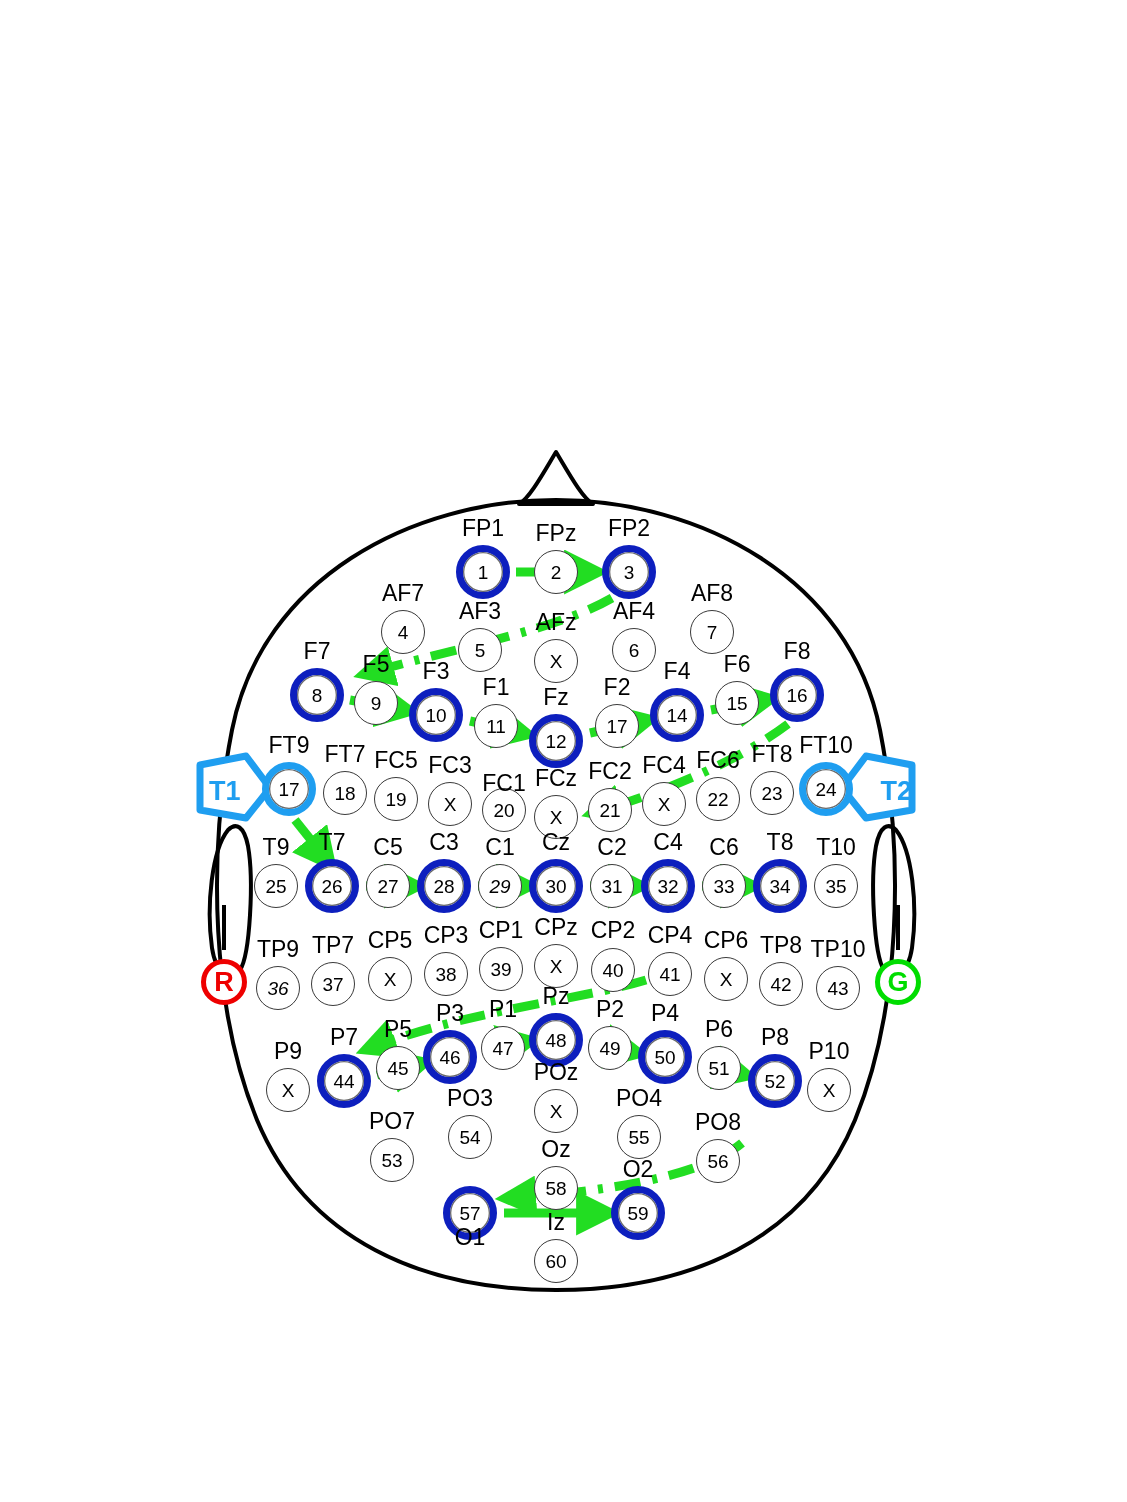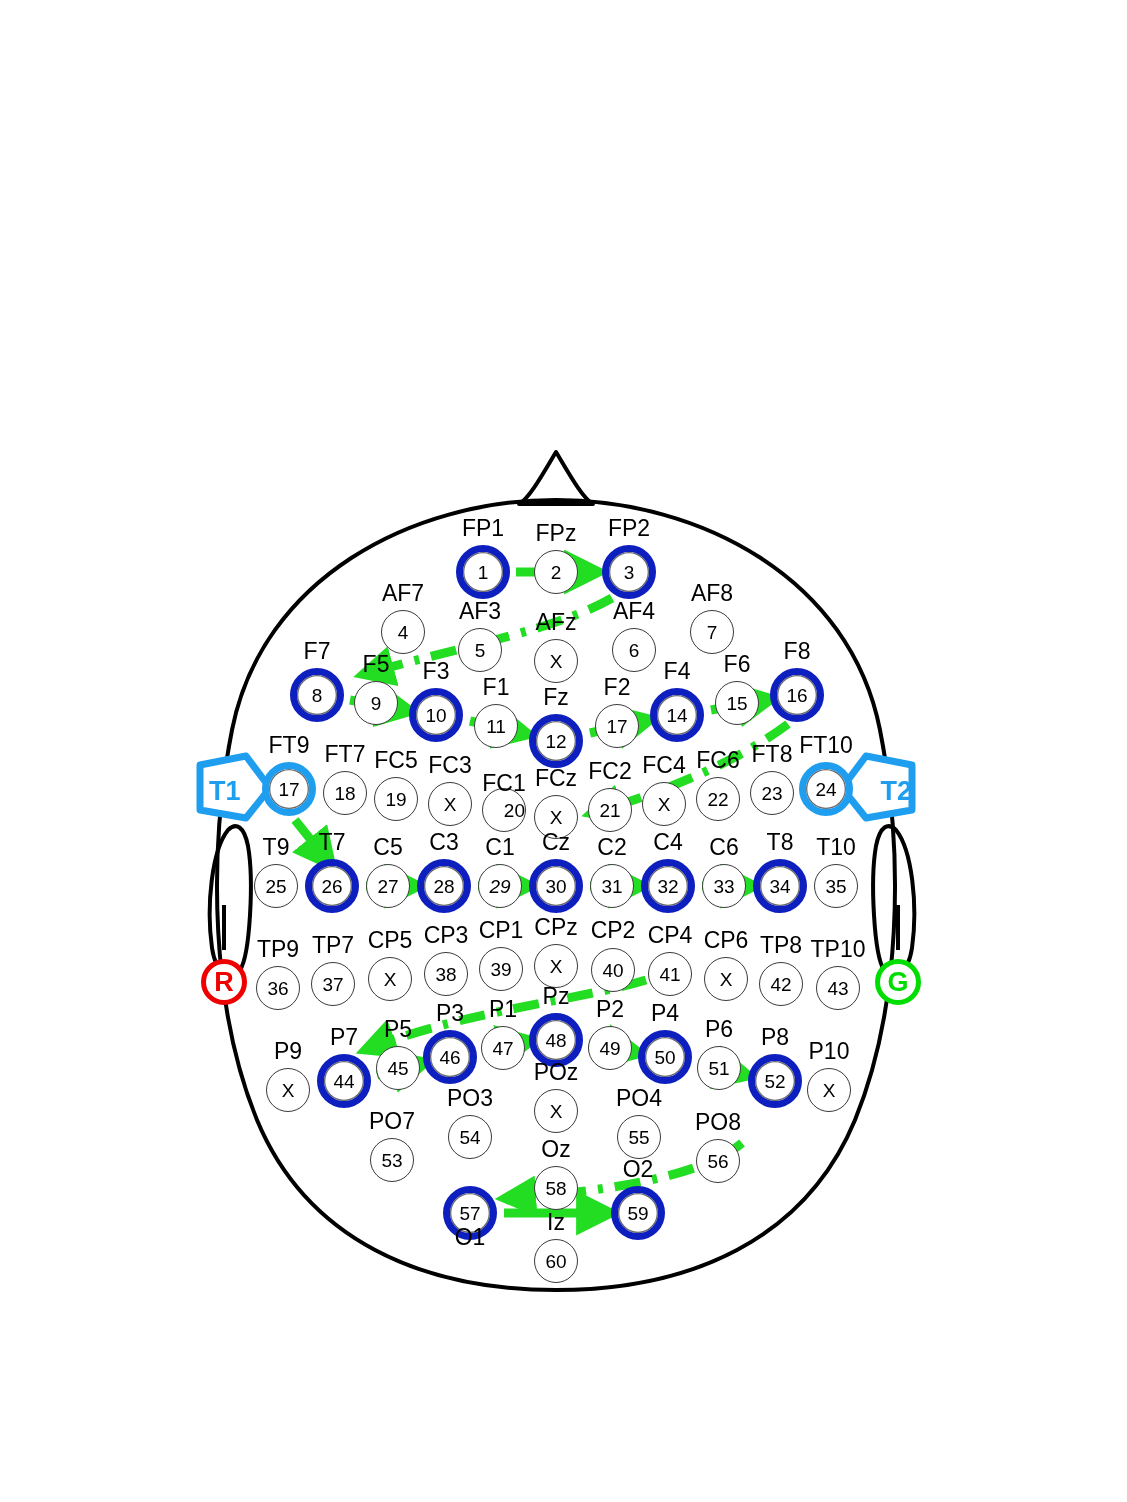--- a/index.html
+++ b/index.html
@@ -250,21 +250,21 @@
       </div>
       <div class="nodelabel" style="left: 396px; top: 774px;">FC5</div>
       <div class="node" style="left: 396px; top: 799px;">
         <span class="num">19</span>
       </div>
       <div class="nodelabel" style="left: 450px; top: 779px;">FC3</div>
       <div class="node" style="left: 450px; top: 804px;">
         <span class="num">X</span>
       </div>
       <div class="nodelabel" style="left: 504px; top: 785px; margin-top: 12px;">FC1</div>
-      <div class="node" style="left: 504px; top: 810px; justify-content: flex-end;">
+      <div class="node" style="left: 504px; top: 810px;">
         <span class="num">20</span>
       </div>
       <div class="nodelabel" style="left: 556px; top: 792px;">FCz</div>
       <div class="node" style="left: 556px; top: 817px;">
         <span class="num">X</span>
       </div>
       <div class="nodelabel" style="left: 610px; top: 785px;">FC2</div>
       <div class="node" style="left: 610px; top: 810px;">
         <span class="num">21</span>
       </div>
@@ -322,21 +322,21 @@
       </div>
       <div class="nodelabel" style="left: 780px; top: 856px;">T8</div>
       <div class="node hl" style="left: 780px; top: 886px;">
         <span class="num">34</span>
       </div>
       <div class="nodelabel" style="left: 836px; top: 861px;">T10</div>
       <div class="node" style="left: 836px; top: 886px;">
         <span class="num">35</span>
       </div>
       <div class="nodelabel" style="left: 278px; top: 963px;">TP9</div>
-      <div class="node" style="left: 278px; top: 988px;">
+      <div class="node" style="left: 278px; top: 988px; font-style: italic;">
         <span class="num">36</span>
       </div>
       <div class="nodelabel" style="left: 333px; top: 959px;">TP7</div>
       <div class="node" style="left: 333px; top: 984px;">
         <span class="num">37</span>
       </div>
       <div class="nodelabel" style="left: 390px; top: 954px;">CP5</div>
       <div class="node" style="left: 390px; top: 979px;">
         <span class="num">X</span>
       </div>

